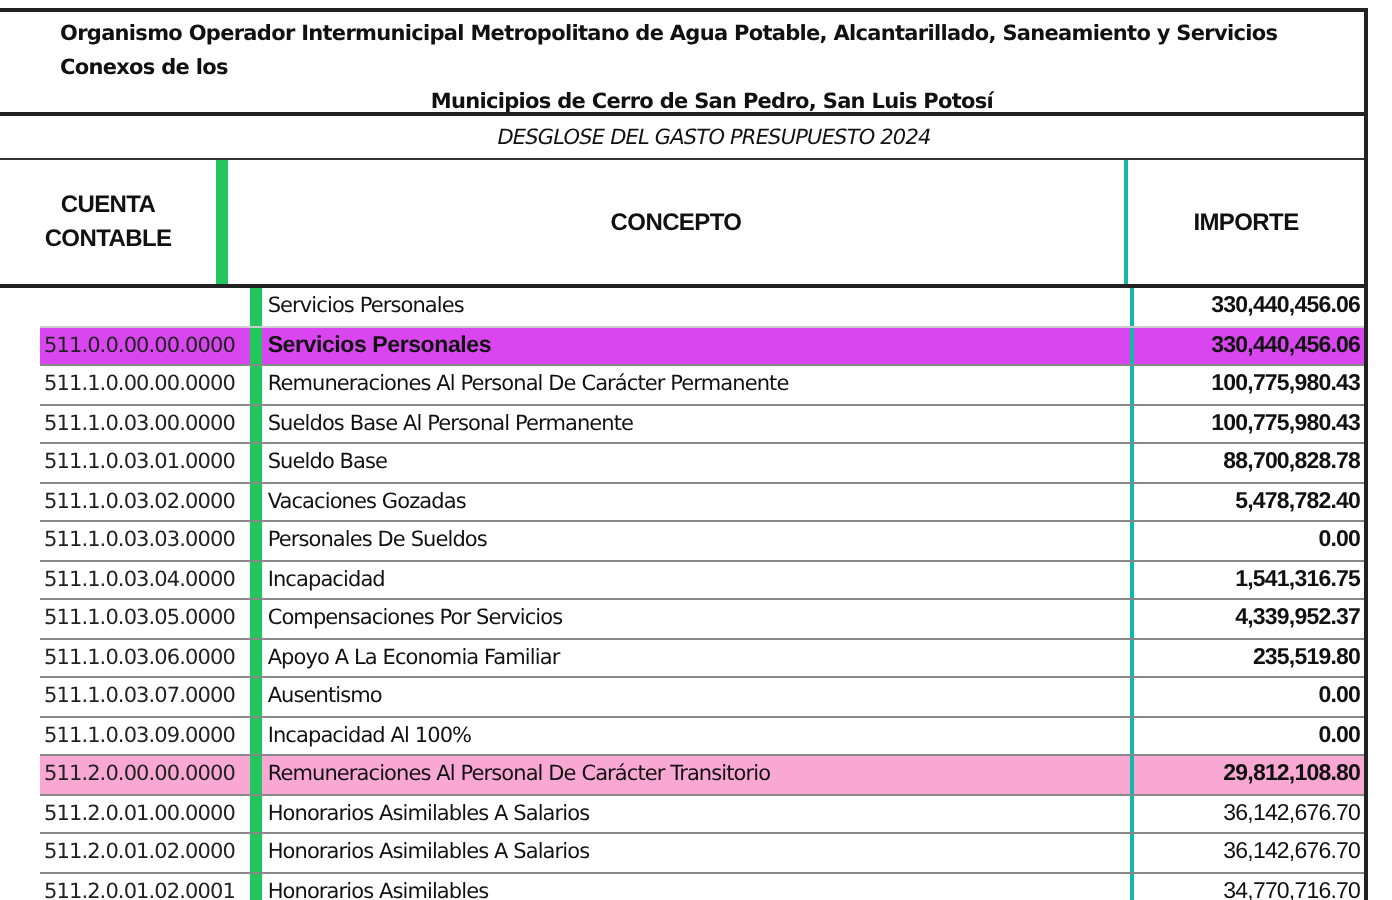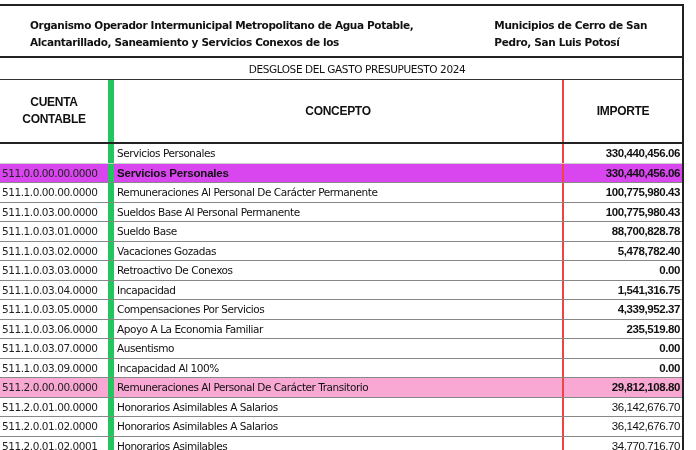--- a/index.html
+++ b/index.html
@@ -1,34 +1,34 @@
 <!DOCTYPE html>
 <html><head>
 <meta charset="utf-8">
 <style>
   html, body { margin: 0; padding: 0; background: #ffffff; }
   body { width: 696px; height: 450px; overflow: hidden; position: relative;
          font-family: "Liberation Sans", sans-serif; color: #111; }
   .sheet { position: absolute; left: 0; top: 4px; width: 684px; }
   .title-box { border: 2px solid #222; border-left: none; height: 54px; box-sizing: border-box;
-               display: flex; flex-direction: row; justify-content: center; align-items: center;
+               display: flex; flex-direction: column; justify-content: center; align-items: center;
                font-family: "DejaVu Sans", sans-serif; font-weight: bold; font-size: 10.5px; line-height: 17px;
                letter-spacing: -0.35px; padding-left: 30px; padding-top: 6px; }
   .subtitle { height: 22px; border-bottom: 1.5px solid #333; box-sizing: border-box;
               display: flex; align-items: center; justify-content: center;
-              font-family: "DejaVu Sans", sans-serif; font-size: 10.5px; letter-spacing: -0.4px; padding-left: 32px; }
+              font-family: "DejaVu Sans", sans-serif; font-size: 10.5px; letter-spacing: -0.4px; padding-left: 32px; font-style: italic; }
   .subtitle-wrap { border-right: 2px solid #222; }
   .hdr { display: flex; height: 64px; border-bottom: 2.5px solid #222; border-right: 2px solid #222; box-sizing: border-box; }
   .hdr > div { display: flex; align-items: center; justify-content: center; text-align: center;
                font-weight: bold; font-size: 12px; line-height: 17px; letter-spacing: -0.3px; }
   .c1 { width: 108px; box-sizing: border-box; }
   .c2 { width: 454px; box-sizing: border-box; border-left: 6px solid #22c55e; }
-  .c3 { width: 120px; box-sizing: border-box; border-left: 2px solid #ef4444; }
+  .c3 { width: 120px; box-sizing: border-box; border-left: 2px solid #14b8a6; }
   .rows { border-right: 2px solid #222; }
-  .row { display: flex; height: 19.5px; border-bottom: 1px solid #888; box-sizing: border-box; }
+  .row { display: flex; height: 19.5px; border-bottom: 1px solid #888; box-sizing: border-box; margin-left: 20px; }
   .row > div { display: flex; align-items: center; font-size: 11.5px; white-space: nowrap; overflow: hidden; }
   .row .c1 { padding-left: 2px; font-family: "DejaVu Sans", sans-serif; font-size: 10.5px; letter-spacing: -0.45px; color: #222; }
   .row .c2 { padding-left: 3px; font-family: "DejaVu Sans", sans-serif; font-size: 10.5px; letter-spacing: -0.45px; }
   .row .c3 { justify-content: flex-end; padding-right: 2px; font-size: 11.5px; letter-spacing: -0.4px; font-weight: bold; }
   .row.light .c3 { font-weight: normal; }
   .row.bold-concept .c2 { font-family: "Liberation Sans", sans-serif; font-weight: bold; font-size: 11.5px; letter-spacing: -0.2px; }
   .row.hl-orange { background: #d946ef; }
   .row.hl-purple { background: #f9a8d4; }
   .row.first { border-bottom: 1px solid #ccc; }
 </style>
@@ -76,21 +76,21 @@
         <div class="c2">Sueldo Base</div>
         <div class="c3">88,700,828.78</div>
       </div>
       <div class="row ">
         <div class="c1">511.1.0.03.02.0000</div>
         <div class="c2">Vacaciones Gozadas</div>
         <div class="c3">5,478,782.40</div>
       </div>
       <div class="row ">
         <div class="c1">511.1.0.03.03.0000</div>
-        <div class="c2">Retroactivo De Conexos</div>
+        <div class="c2">Personales De Sueldos</div>
         <div class="c3">0.00</div>
       </div>
       <div class="row ">
         <div class="c1">511.1.0.03.04.0000</div>
         <div class="c2">Incapacidad</div>
         <div class="c3">1,541,316.75</div>
       </div>
       <div class="row ">
         <div class="c1">511.1.0.03.05.0000</div>
         <div class="c2">Compensaciones Por Servicios</div>

